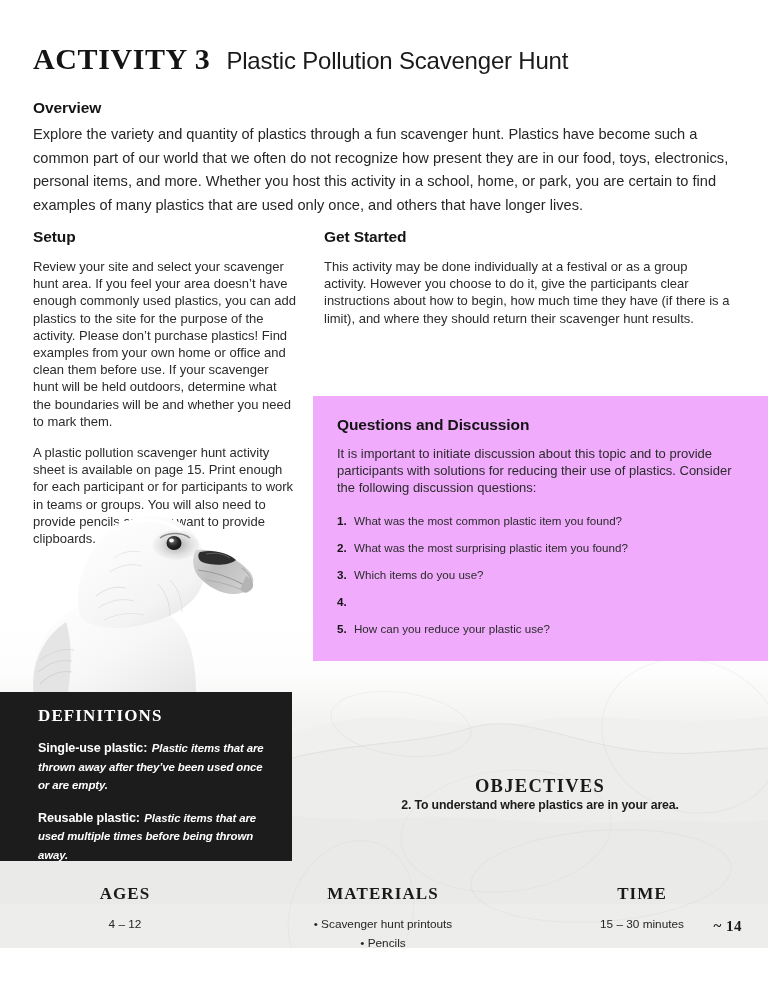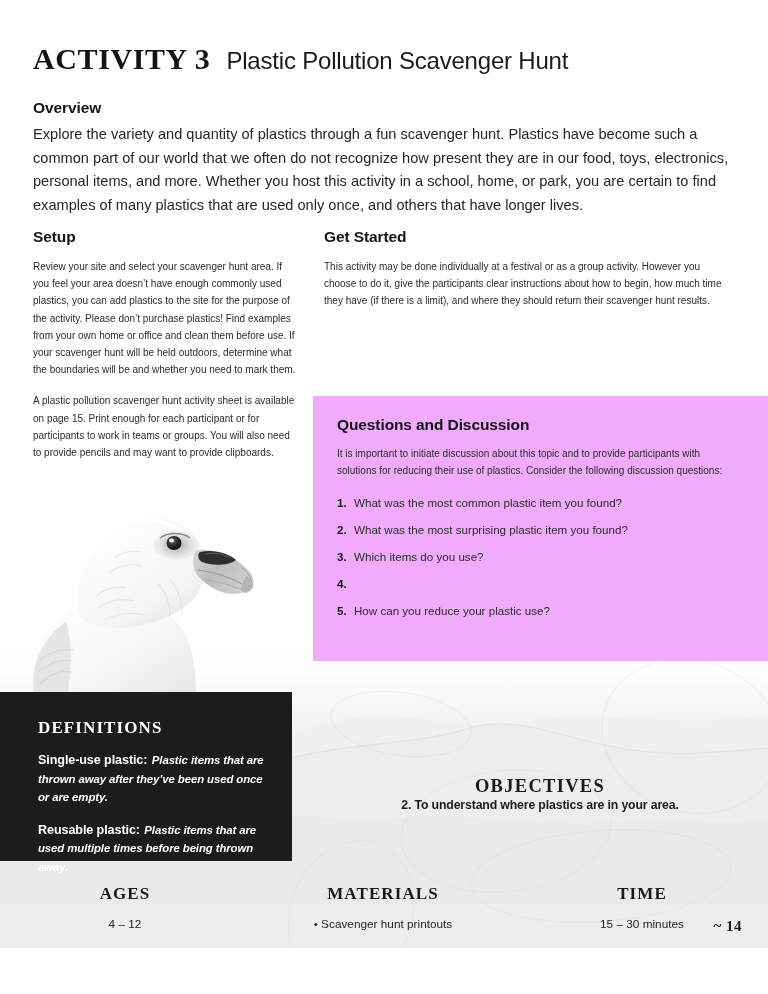--- a/index.html
+++ b/index.html
@@ -75,21 +75,21 @@
     font-weight: 700;
     color: #141414;
     letter-spacing: -0.1px;
   }
   .body-lg {
     font-size: 14.6px;
     line-height: 23.5px;
     color: #262626;
   }
   .body-sm {
-    font-size: 10px;
+    font-size: 13px;
     line-height: 17.2px;
     color: #2b2b2b;
   }
 
   .overview-block { position: absolute; left: 33px; top: 99px; width: 706px; }
   .overview-block .h-section { margin-bottom: 6px; }
 
   .setup-block { position: absolute; left: 33px; top: 228px; width: 264px; }
   .setup-block .h-section { font-size: 15.5px; margin-bottom: 12px; }
   .setup-block p { margin: 0 0 14px 0; }
@@ -137,21 +137,21 @@
 
   
   .defbox {
     position: absolute;
     left: 0;
     top: 692px;
     width: 292px;
     height: 169px;
     background: #1c1c1c;
   }
-  .defbox-inner { padding: 26px 24px 0 38px; }
+  .defbox-inner { padding: 14px 24px 0 38px; }
   .def-title {
     font-family: "Liberation Serif", serif;
     font-size: 17px;
     font-weight: 700;
     letter-spacing: 1.1px;
     color: #ffffff;
     margin-bottom: 12px;
   }
   .def-entry { margin-bottom: 14px; }
   .def-term {
@@ -399,20 +399,21 @@
   </div>
 
   <div class="meta-cols">
     <div class="meta-col ages">
       <div class="meta-title">AGES</div>
       <div class="meta-value">4 – 12</div>
     </div>
     <div class="meta-col materials">
       <div class="meta-title">MATERIALS</div>
       <div class="meta-value">• Scavenger hunt printouts</div>
+      <div class="meta-value">• Pencils</div>
     </div>
     <div class="meta-col time">
       <div class="meta-title">TIME</div>
       <div class="meta-value">15 – 30 minutes</div>
     </div>
   </div>
 
   <div class="page-number">~ 14</div>
 
 </div>

